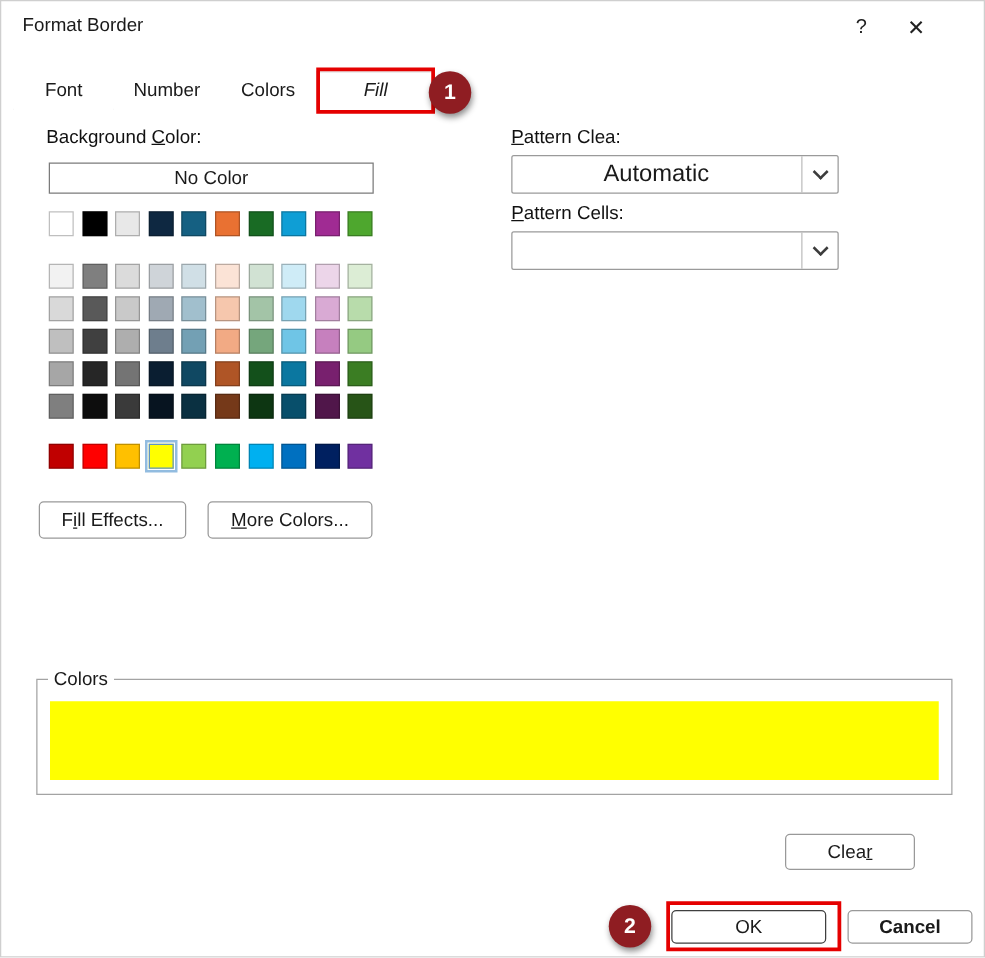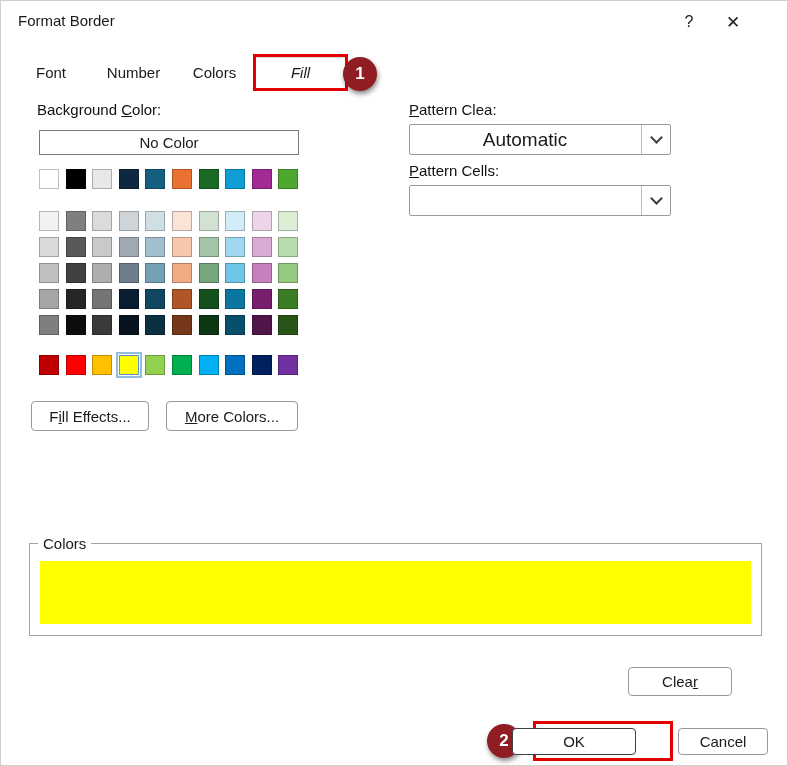--- a/index.html
+++ b/index.html
@@ -74,22 +74,22 @@
     font-family: inherit; font-size: 15px; color: #1a1a1a;
     position: absolute;
   }
   .no-color-btn {
     left: 38px; top: 129px; width: 260px; height: 25px;
     border: 1px solid #7b7b7b; border-radius: 0;
   }
   .fill-effects-btn { left: 30px;  top: 400px; width: 118px; height: 30px; }
   .more-colors-btn  { left: 165px; top: 400px; width: 132px; height: 30px; }
   .clear-btn        { left: 627px; top: 666px; width: 104px; height: 29px; }
-  .ok-btn           { left: 511px; top: 727px; width: 124px; height: 27px; border: 1px solid #3f3f3f; }
-  .cancel-btn       { left: 677px; top: 727px; width: 90px;  height: 27px; }
+  .ok-btn           { left: 536px; top: 727px; width: 124px; height: 27px; border: 1px solid #3f3f3f; }
+  .cancel-btn       { left: 677px; top: 727px; width: 100px;  height: 27px; font-weight: bold; }
   .hl-ok {
     position: absolute; left: 532px; top: 720px; width: 140px; height: 40px;
     border: 3px solid var(--highlight-red, #e50000); pointer-events: none;
   }
 
   
   .swatch-row {
     display: grid; grid-template-columns: repeat(10, 20px); column-gap: 6.6px;
   }
   .theme-row    { position: absolute; left: 38px; top: 168px; }

